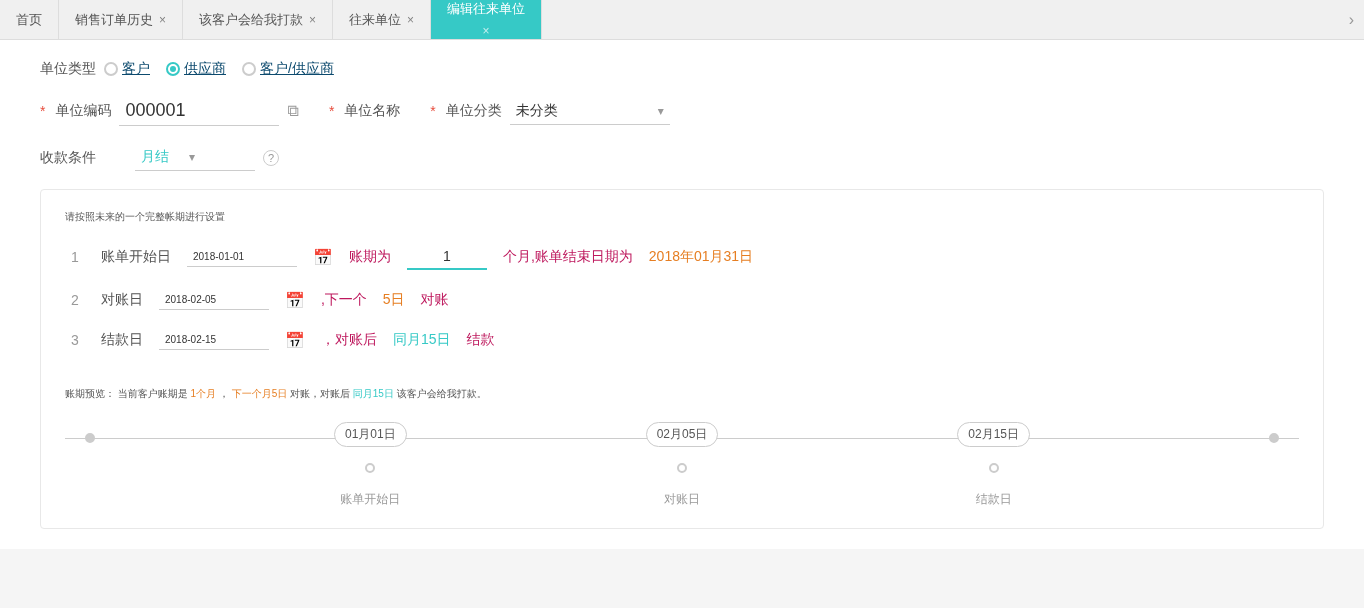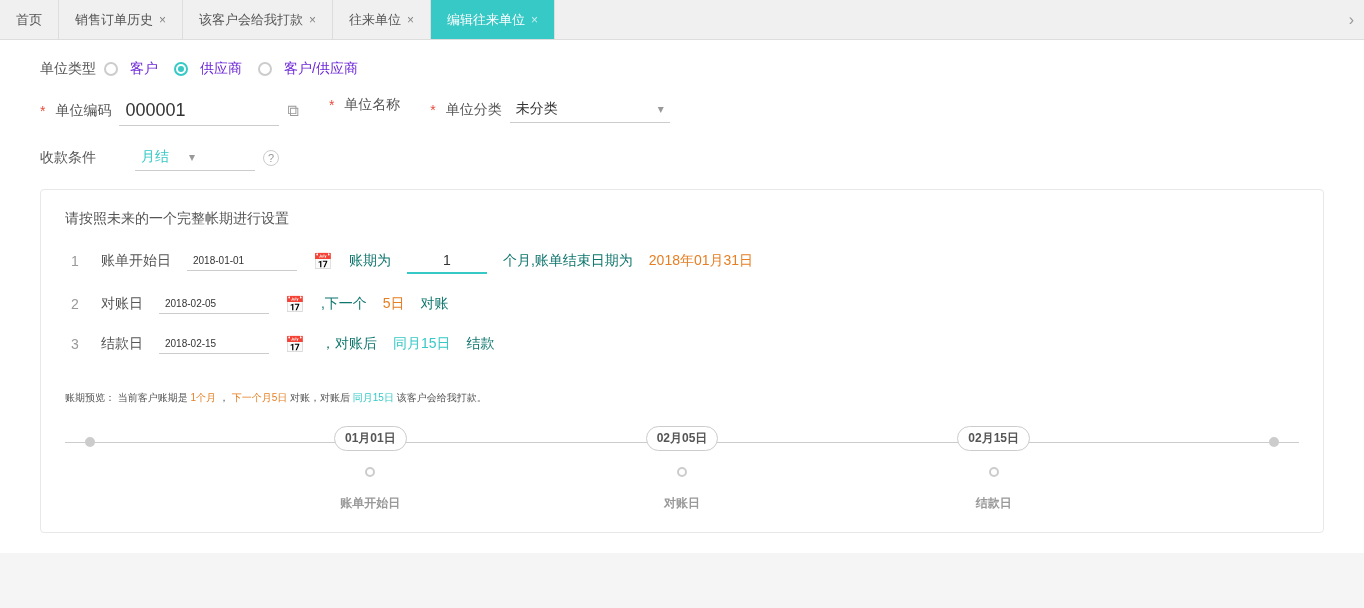--- a/index.html
+++ b/index.html
@@ -23,20 +23,21 @@
       border-right: 1px solid #ddd;
       background: #f0f0f0;
       white-space: nowrap;
       gap: 6px;
       user-select: none;
     }
     .tab:first-child { border-left: none; }
     .tab.active {
       background: #36c9c6;
       color: #fff;
+      flex-direction: column;
     }
     .tab .close-btn {
       font-size: 12px;
       opacity: 0.7;
       cursor: pointer;
     }
     .tab-arrow {
       margin-left: auto;
       display: flex;
       align-items: center;
@@ -48,21 +49,21 @@
 
     
     .main-content {
       background: #fff;
       padding: 20px 40px;
     }
 
     
     .form-row {
       display: flex;
-      align-items: flex-start;
+      align-items: center;
       margin-bottom: 18px;
       gap: 30px;
     }
     .form-field {
       display: flex;
       align-items: center;
       gap: 8px;
     }
     .form-label {
       color: #555;
@@ -90,23 +91,24 @@
 
     
     .radio-group {
       display: flex;
       align-items: center;
       gap: 16px;
     }
     .radio-item {
       display: flex;
       align-items: center;
-      gap: 12px;
-      cursor: pointer;
-      color: #6d28d9;
+      gap: 4px;
+      cursor: pointer;
+      color: #0c4a6e;
+      text-decoration: underline;
     }
     .radio-circle {
       width: 14px;
       height: 14px;
       border-radius: 50%;
       border: 2px solid #ccc;
       display: flex;
       align-items: center;
       justify-content: center;
     }
@@ -158,21 +160,21 @@
     .section-card {
       border: 1px solid #e8e8e8;
       border-radius: 4px;
       padding: 20px 24px;
       margin-top: 8px;
       background: #fff;
     }
     .section-title {
       color: #555;
       margin-bottom: 20px;
-      font-size: 14px;
+      font-size: 10px;
     }
 
     
     .data-row {
       display: flex;
       align-items: center;
       margin-bottom: 20px;
       gap: 16px;
     }
     .row-num {
@@ -193,21 +195,21 @@
       color: #333;
       width: 110px;
       background: transparent;
     }
     .calendar-icon {
       color: #36c9c6;
       font-size: 16px;
       cursor: pointer;
     }
     .row-text {
-      color: #0f766e;
+      color: #be185d;
       white-space: nowrap;
     }
     .highlight-orange {
       color: #e67e22;
     }
     .highlight-teal {
       color: #36c9c6;
     }
     .period-input {
       border: none;
@@ -255,21 +257,20 @@
       width: 100%;
       position: relative;
       z-index: 1;
       justify-content: space-between;
     }
     .timeline-item {
       display: flex;
       flex-direction: column;
       align-items: center;
       gap: 16px;
-      font-weight: bold;
     }
     .timeline-dot {
       width: 10px;
       height: 10px;
       border-radius: 50%;
       border: 2px solid #ccc;
       background: #fff;
       margin-top: 11px;
     }
     .timeline-dot.start, .timeline-dot.end {

